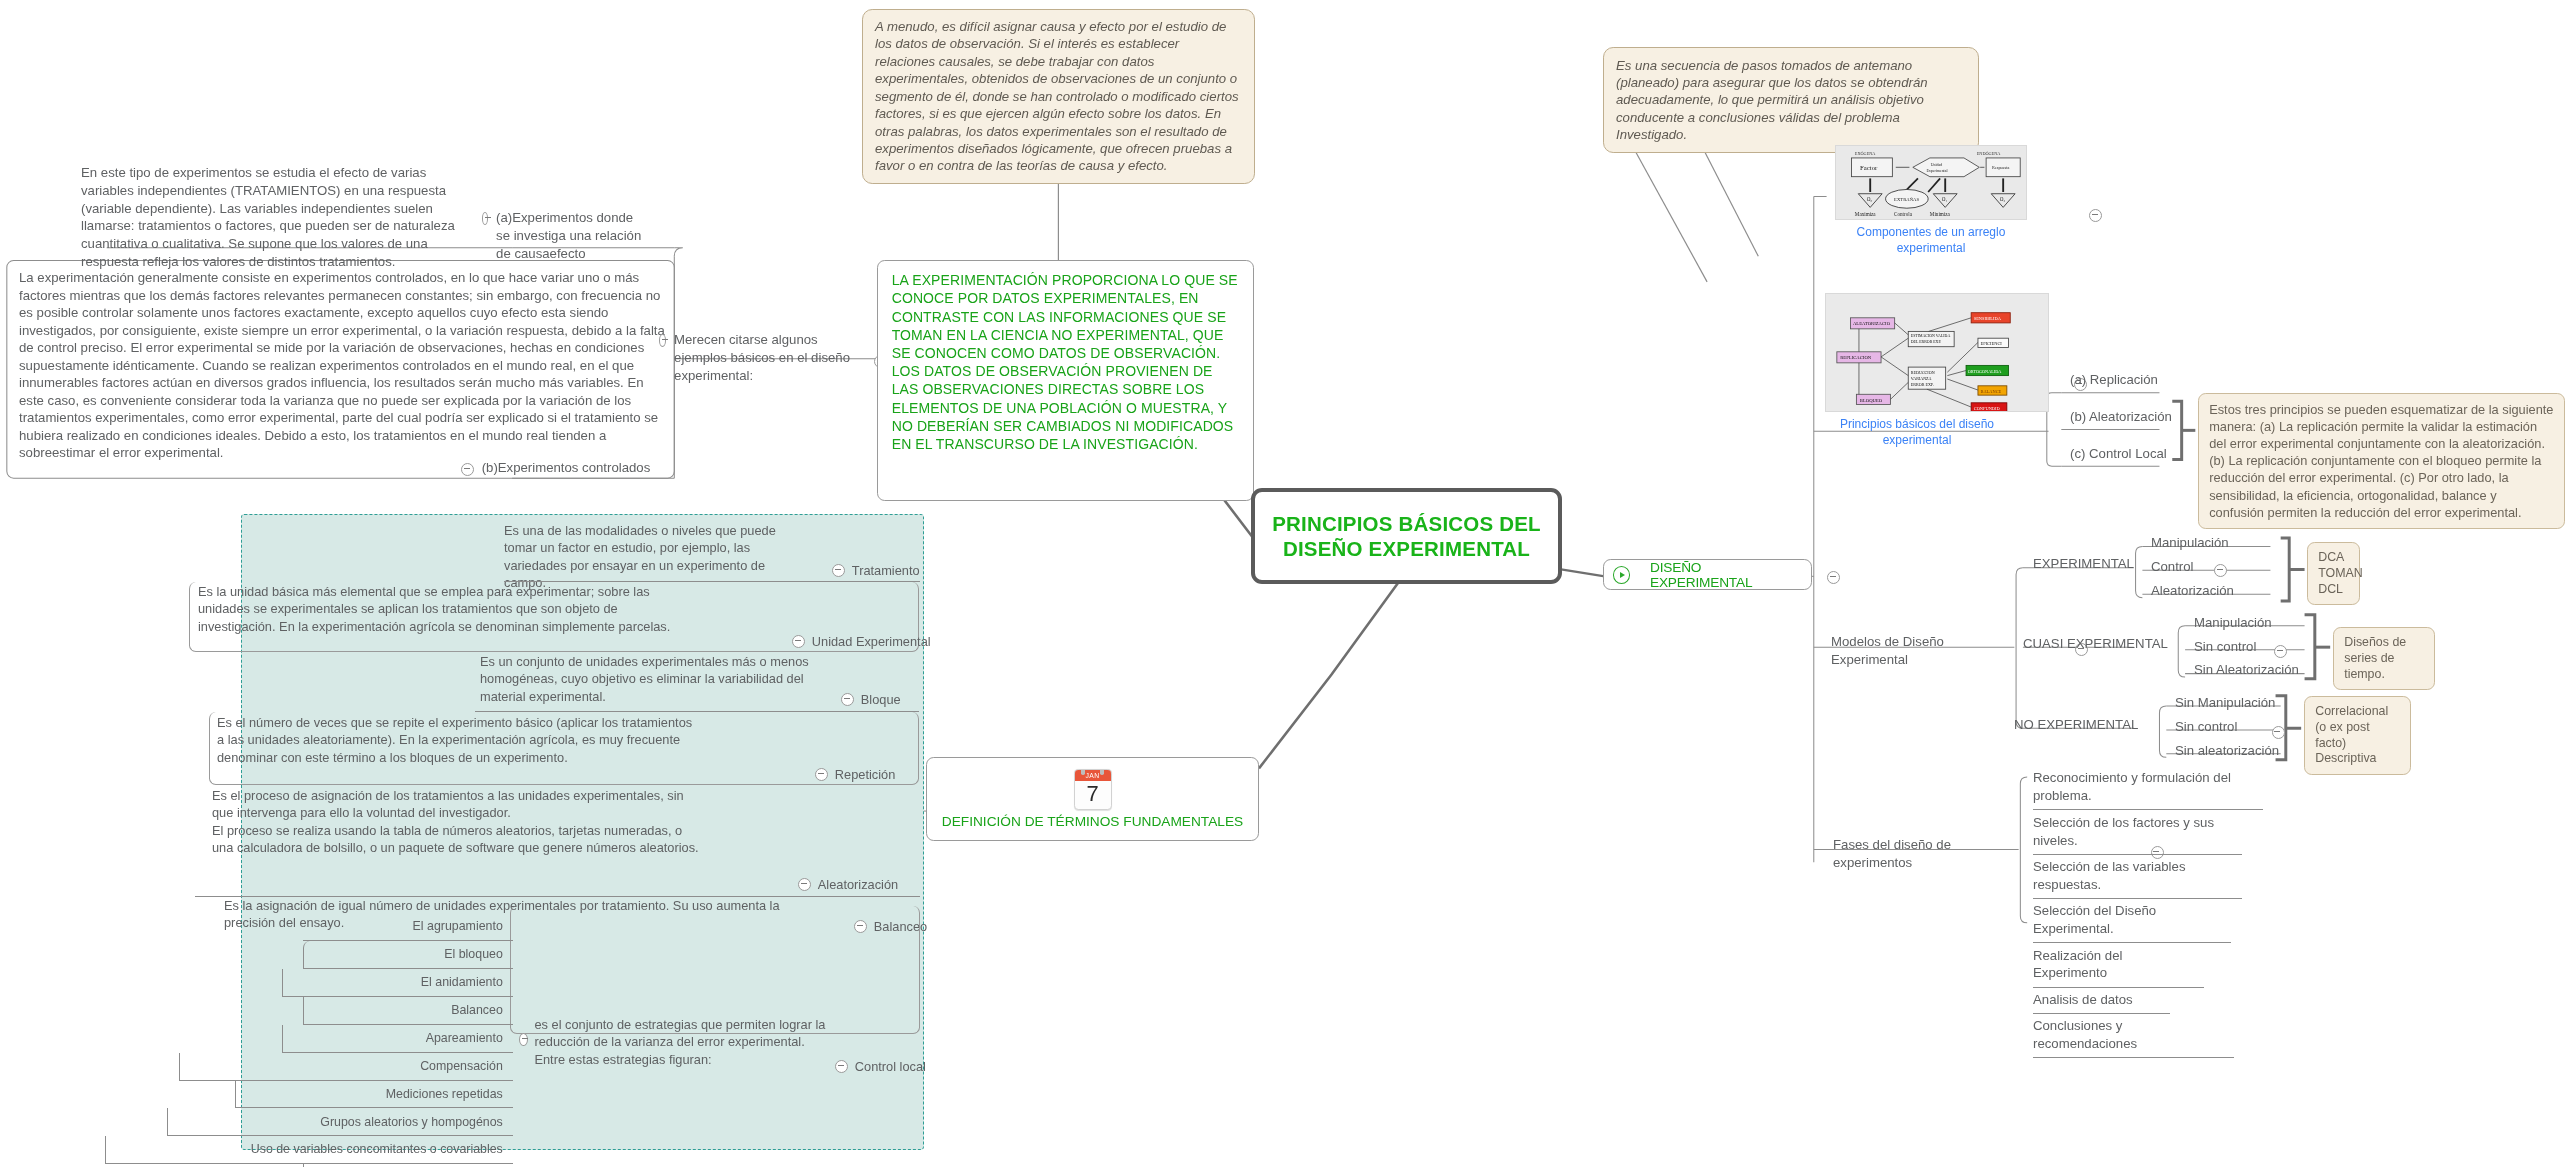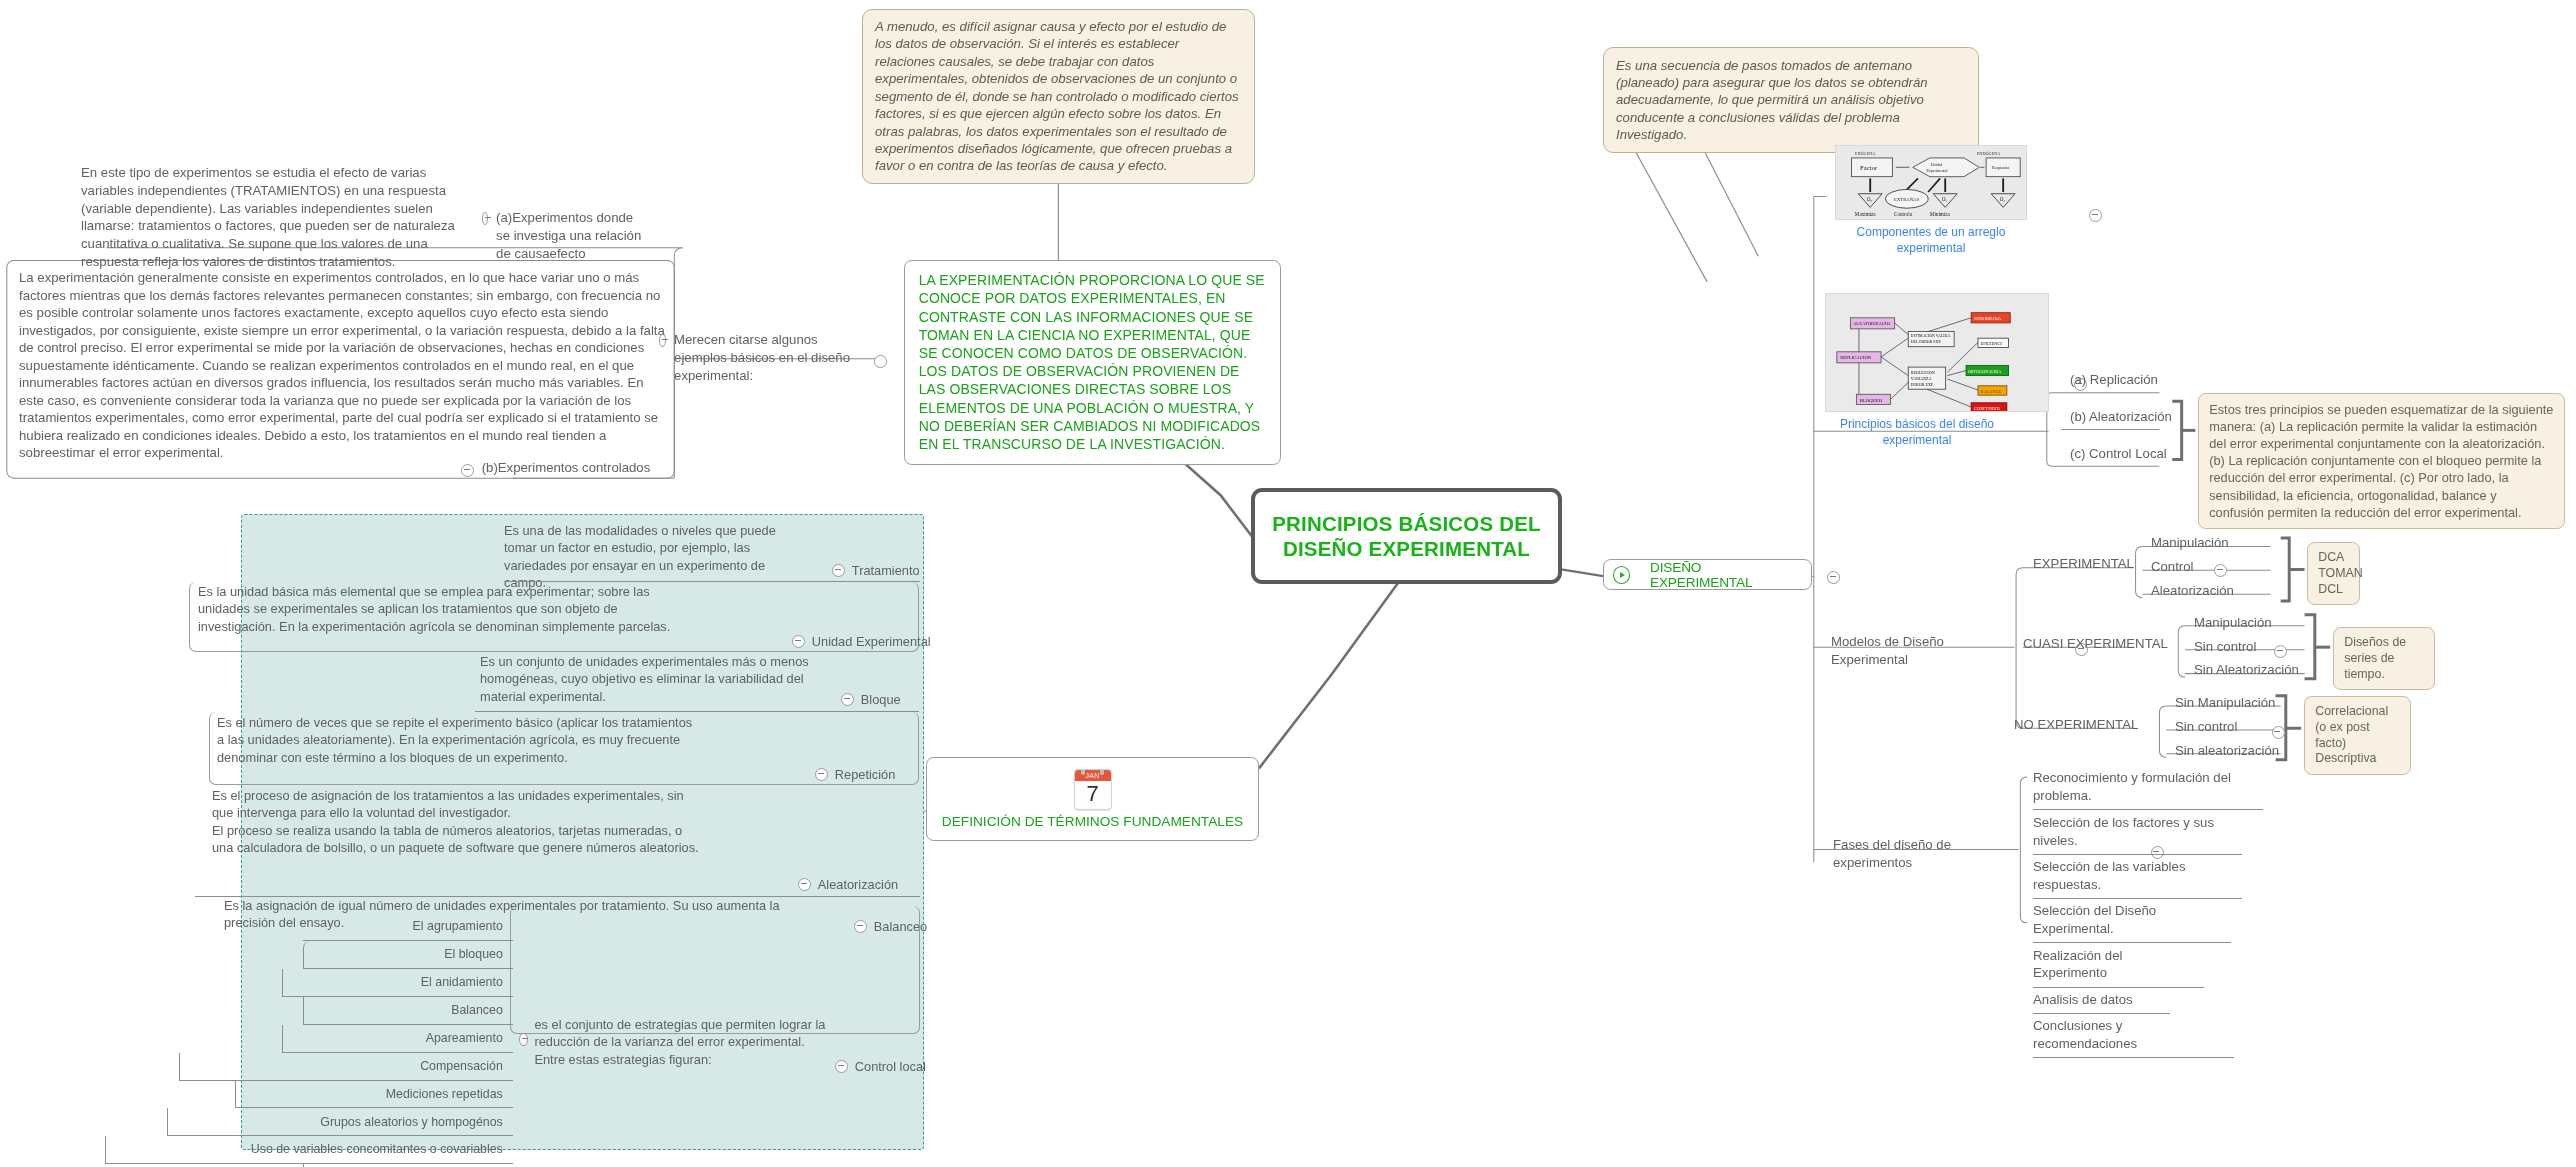--- a/index.html
+++ b/index.html
@@ -161,32 +161,32 @@
 
 <div class="abs tnode" style="left:81px;top:164px;width:397px;text-align:left;">En este tipo de experimentos se estudia el efecto de varias variables independientes (TRATAMIENTOS) en una respuesta (variable dependiente). Las variables independientes suelen llamarse: tratamientos o factores, que pueden ser de naturaleza cuantitativa o cualitativa. Se supone que los valores de una respuesta refleja los valores de distintos tratamientos.</div>
 
 <div class="abs tnode" style="left:19px;top:269px;width:649px;line-height:1.33;">La experimentación generalmente consiste en experimentos controlados, en lo que hace variar uno o más factores mientras que los demás factores relevantes permanecen constantes; sin embargo, con frecuencia no es posible controlar solamente unos factores exactamente, excepto aquellos cuyo efecto esta siendo investigados, por consiguiente, existe siempre un error experimental, o la variación respuesta, debido a la falta de control preciso. El error experimental se mide por la variación de observaciones, hechas en condiciones supuestamente idénticamente. Cuando se realizan experimentos controlados en el mundo real, en el que innumerables factores actúan en diversos grados influencia, los resultados serán mucho más variables. En este caso, es conveniente considerar toda la varianza que no puede ser explicada por la variación de los tratamientos experimentales, como error experimental, parte del cual podría ser explicado si el tratamiento se hubiera realizado en condiciones ideales. Debido a esto, los tratamientos en el mundo real tienden a sobreestimar el error experimental.</div>
 
 <div class="abs" style="left:482px;top:209px;width:166px;display:flex;gap:7.7px;align-items:flex-start;">
   <span class="tog" style="margin-top:2.6px;"></span>
   <span class="tnode">(a)Experimentos donde se investiga una relación de causaefecto</span>
 </div>
 
-<div class="abs" style="left:461px;top:459px;width:213px;display:flex;gap:7.7px;align-items:flex-end;">
+<div class="abs" style="left:461px;top:459px;width:213px;display:flex;gap:7.7px;align-items:center;">
   <span class="tog" style="margin-top:2.6px;"></span>
   <span class="tnode">(b)Experimentos controlados</span>
 </div>
 
 <div class="abs" style="left:659px;top:331px;width:213px;display:flex;gap:7.7px;align-items:flex-start;">
   <span class="tog" style="margin-top:2.6px;"></span>
   <span class="tnode">Merecen citarse algunos ejemplos básicos en el diseño experimental:</span>
 </div>
 <span class="abs tog plain" style="left:874px;top:353px;"></span>
 
-<div class="abs boxgreen" style="left:904px;top:260px;width:377px;height:205px;padding:10.2px 13.7px;">
+<div class="abs boxgreen" style="left:877px;top:260px;width:377px;height:241px;padding:10.2px 13.7px;">
   <div class="greentxt" style="font-size:14px;line-height:1.3;letter-spacing:0.1px;">LA EXPERIMENTACIÓN PROPORCIONA LO QUE SE CONOCE POR DATOS EXPERIMENTALES, EN CONTRASTE CON LAS INFORMACIONES QUE SE TOMAN EN LA CIENCIA NO EXPERIMENTAL, QUE SE CONOCEN COMO DATOS DE OBSERVACIÓN. LOS DATOS DE OBSERVACIÓN PROVIENEN DE LAS OBSERVACIONES DIRECTAS SOBRE LOS ELEMENTOS DE UNA POBLACIÓN O MUESTRA, Y NO DEBERÍAN SER CAMBIADOS NI MODIFICADOS EN EL TRANSCURSO DE LA INVESTIGACIÓN.</div>
 </div>
 
 
 <div class="abs" id="central" style="left:1251px;top:488px;width:303px;height:88px;">
   <span>PRINCIPIOS BÁSICOS DEL DISEÑO EXPERIMENTAL</span>
 </div>
 
 
 <div class="abs boxgreen" style="left:1603px;top:559px;width:209px;height:31px;display:flex;align-items:center;gap:20px;padding:0 8.5px;">

